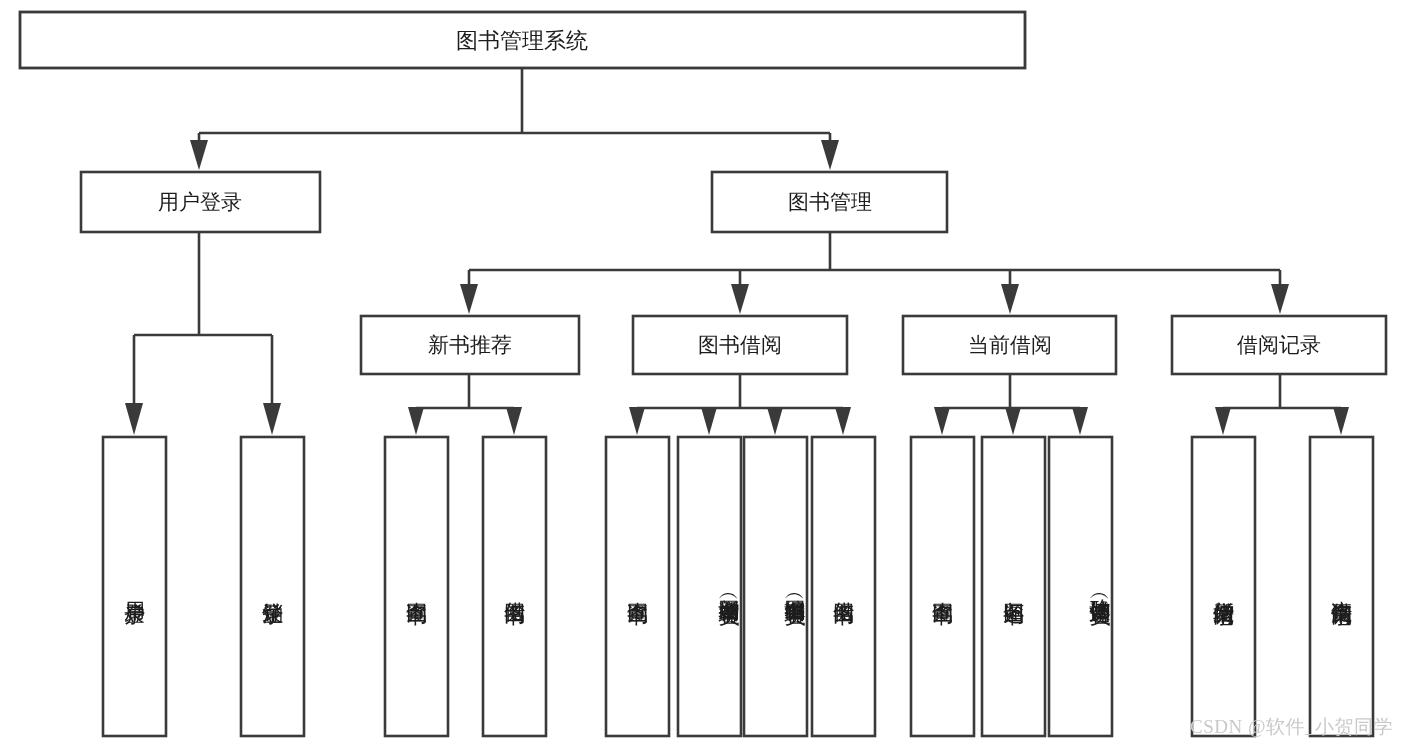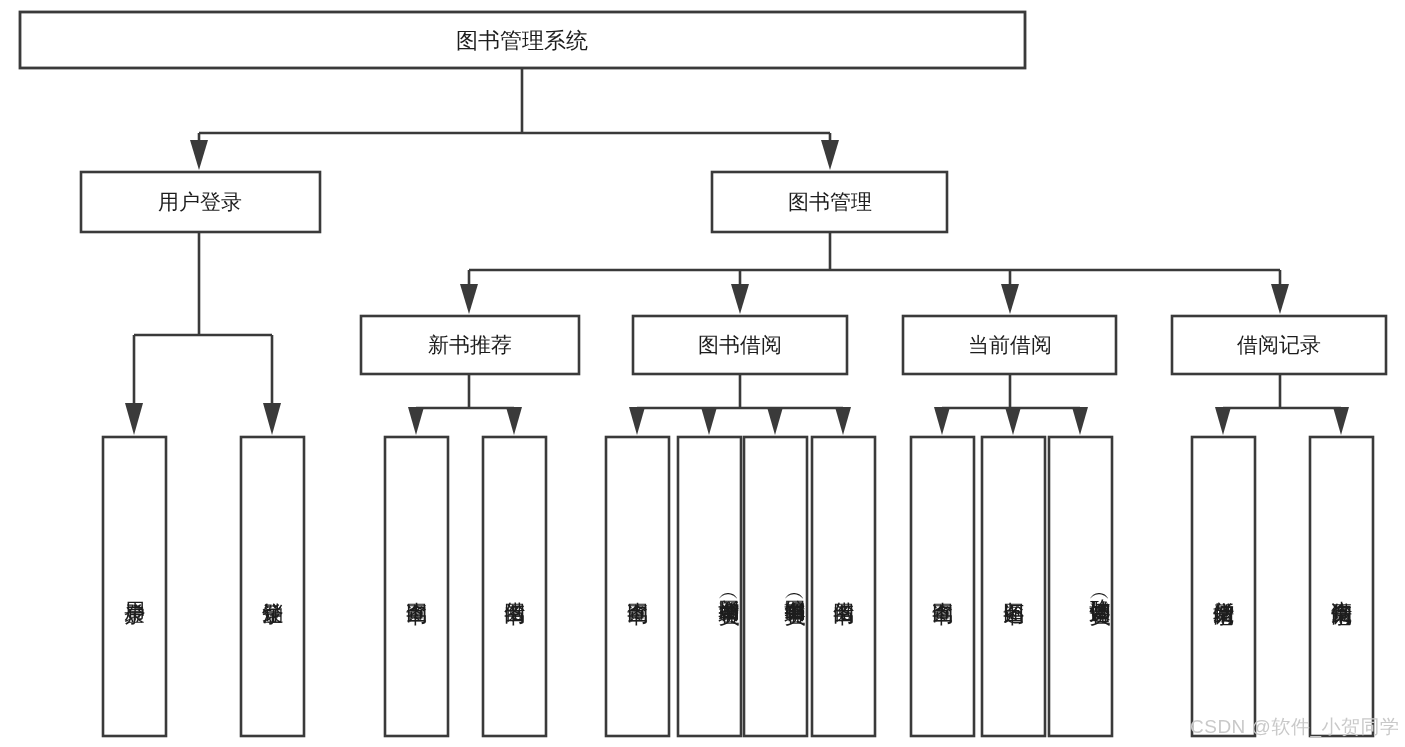--- a/index.html
+++ b/index.html
@@ -67,21 +67,21 @@
     writing-mode: vertical-rl;
     text-orientation: upright;
     letter-spacing: 1px;
     white-space: nowrap;
     pointer-events: none;
   }
   .watermark {
     position: absolute;
     left: 1190px;
     top: 714px;
-    font-family: Liberation Sans, sans-serif;
+    font-family: Liberation Serif, serif;
     font-size: 19px;
     color: #c9c9c9;
     white-space: nowrap;
     letter-spacing: 0.5px;
   }
 </style>
 </head>
 <body>
 
 <div id="diagram-root">

